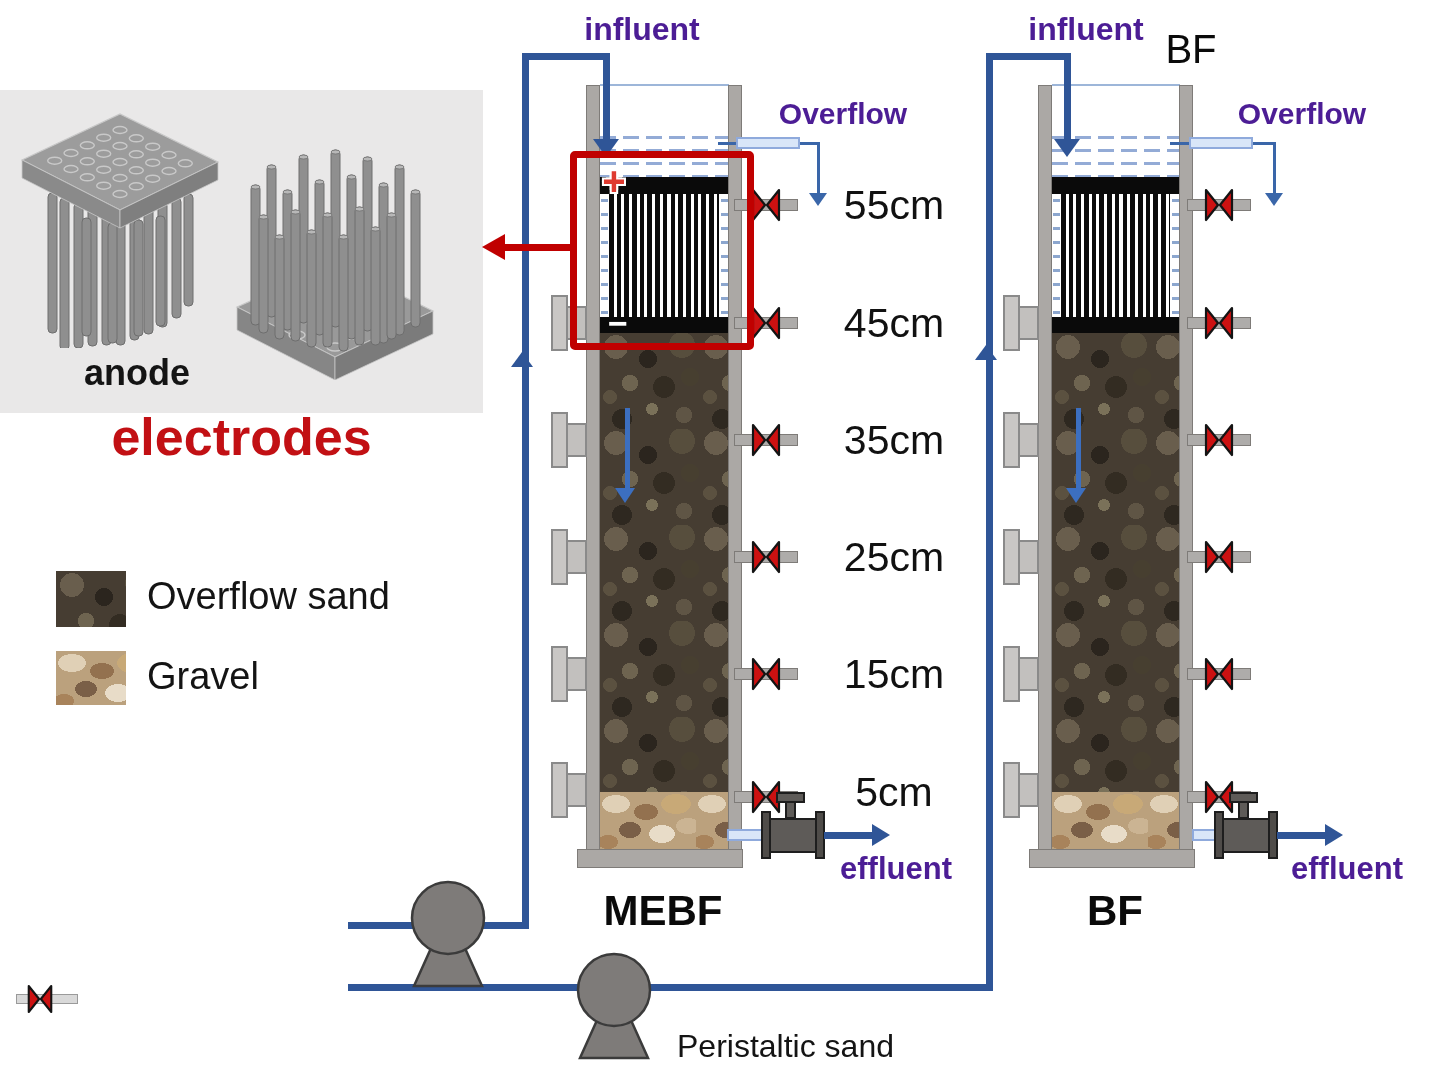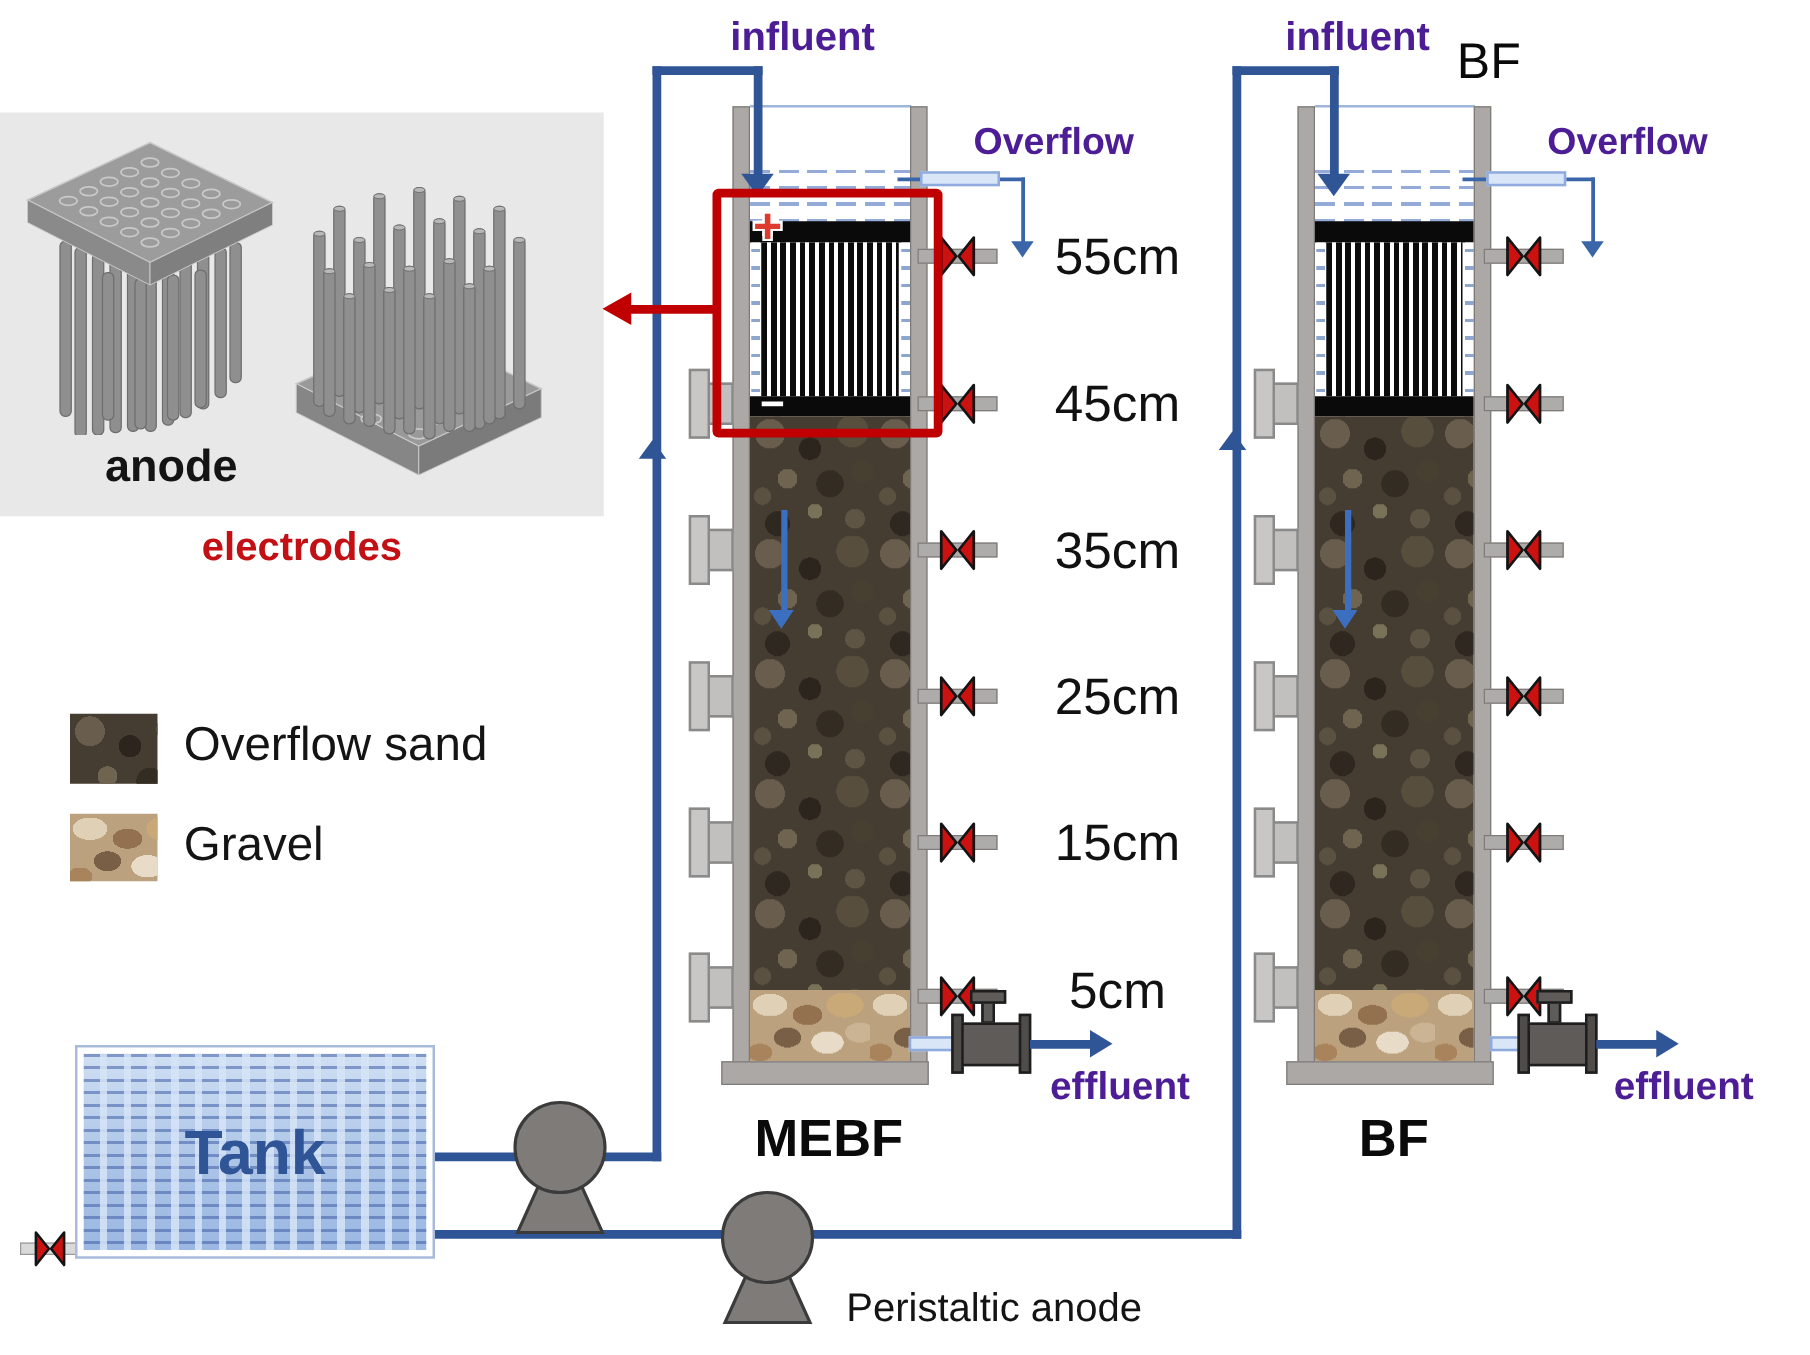--- a/index.html
+++ b/index.html
@@ -162,21 +162,21 @@
         <ellipse cx="134.5" cy="114" rx="4.5" ry="2"></ellipse>
           <ellipse cx="166.5" cy="120" rx="4.5" ry="2"></ellipse>
         <ellipse cx="54.5" cy="142" rx="4.5" ry="2"></ellipse>
           <ellipse cx="86.5" cy="137" rx="4.5" ry="2"></ellipse>
         <ellipse cx="118.5" cy="142" rx="4.5" ry="2"></ellipse>
           <ellipse cx="150.5" cy="134" rx="4.5" ry="2"></ellipse>
       </g>
     </svg>
     <div class="abs center black-label" style="left:37px;top:262px;width:200px;height:42px;font-size:36px;font-weight:bold;">anode</div>
   </div>
-  <div class="abs center" style="left:0;top:414px;width:483px;height:46px;font-size:32px;font-weight:bold;color:#C21014;">electrodes</div>
+  <div class="abs center" style="left:0;top:414px;width:483px;height:46px;font-size:52px;font-weight:bold;color:#C21014;">electrodes</div>
 
   <div class="abs" style="left:504px;top:244px;width:68px;height:7px;background:#C00000;z-index:45;"></div>
   <div class="tri" style="left:482px;top:234px;border-top:13px solid transparent;border-bottom:13px solid transparent;border-right:23px solid #C00000;z-index:45;"></div>
 
   <div class="abs sand" style="left:56px;top:571px;width:70px;height:56px;"></div>
   <div class="abs black-label" style="left:147px;top:574px;width:340px;height:44px;font-size:38px;display:flex;align-items:center;">Overflow sand</div>
   <div class="abs gravel" style="left:56px;top:651px;width:70px;height:54px;"></div>
   <div class="abs black-label" style="left:147px;top:654px;width:340px;height:44px;font-size:38px;display:flex;align-items:center;">Gravel</div>
 
   <div class="abs pipe" style="left:348px;top:922px;width:181px;height:7px;z-index:5;"></div>
@@ -387,36 +387,31 @@
     <div class="abs flange" style="left:1214px;top:811px;width:10px;height:48px;"></div>
     <div class="abs flange" style="left:1268px;top:811px;width:10px;height:48px;"></div>
     <div class="abs device" style="left:1222px;top:818px;width:48px;height:35px;"></div>
     <div class="abs pipe" style="left:1277px;top:832px;width:54px;height:7px;"></div>
     <div class="tri" style="left:1325px;top:824px;border-top:11px solid transparent;border-bottom:11px solid transparent;border-left:18px solid #2F5597;"></div>
     <div class="abs center blue-label" style="left:1272px;top:852px;width:150px;height:34px;font-size:31px;">effluent</div>
 
     <div class="abs center name-label" style="left:1036px;top:888px;width:158px;height:46px;">BF</div>
   </div>
 
-  <div class="abs" style="left:60px;top:836px;width:288px;height:171px;border:2px solid #A8BBDA;background:#FFFFFF;z-index:8;">
-    <div class="abs tank-fill center" style="left:5px;top:5px;width:274px;height:157px;">
-      <span style="font-size:50px;font-weight:bold;color:#2F5597;">Tank</span>
-    </div>
-  </div>
   <div class="abs" style="left:16px;top:994px;width:62px;height:10px;background:#D9D9D9;border:1.5px solid #9A9A9A;z-index:7;"></div>
   <svg class="abs" style="left:27px;top:982px;z-index:9;" width="26" height="34" viewBox="0 0 30 34">
       <g fill="#CC1111" stroke="#141414" stroke-width="2.4" stroke-linejoin="round">
         <polygon points="2,2 14,17 2,32"></polygon>
         <polygon points="28,2 16,17 28,32"></polygon>
       </g>
     </svg>
 
   <svg class="abs" style="left:402px;top:878px;z-index:20;" width="92" height="110" viewBox="0 0 92 110">
     <path d="M30,68 L62,68 L80,108 L12,108 Z" fill="#7E7B79" stroke="#3B3B3B" stroke-width="2.5"></path>
     <circle cx="46" cy="40" r="36" fill="#7E7B79" stroke="#3B3B3B" stroke-width="2.5"></circle>
   </svg>
   <svg class="abs" style="left:568px;top:950px;z-index:20;" width="92" height="110" viewBox="0 0 92 110">
     <path d="M30,68 L62,68 L80,108 L12,108 Z" fill="#7E7B79" stroke="#3B3B3B" stroke-width="2.5"></path>
     <circle cx="46" cy="40" r="36" fill="#7E7B79" stroke="#3B3B3B" stroke-width="2.5"></circle>
   </svg>
-  <div class="abs black-label" style="left:677px;top:1028px;width:290px;height:36px;font-size:32px;display:flex;align-items:center;">Peristaltic anode</div>
+  <div class="abs black-label" style="left:677px;top:1028px;width:290px;height:36px;font-size:32px;display:flex;align-items:center;">Peristaltic sand</div>
 
 </div>
 
 </body></html>

